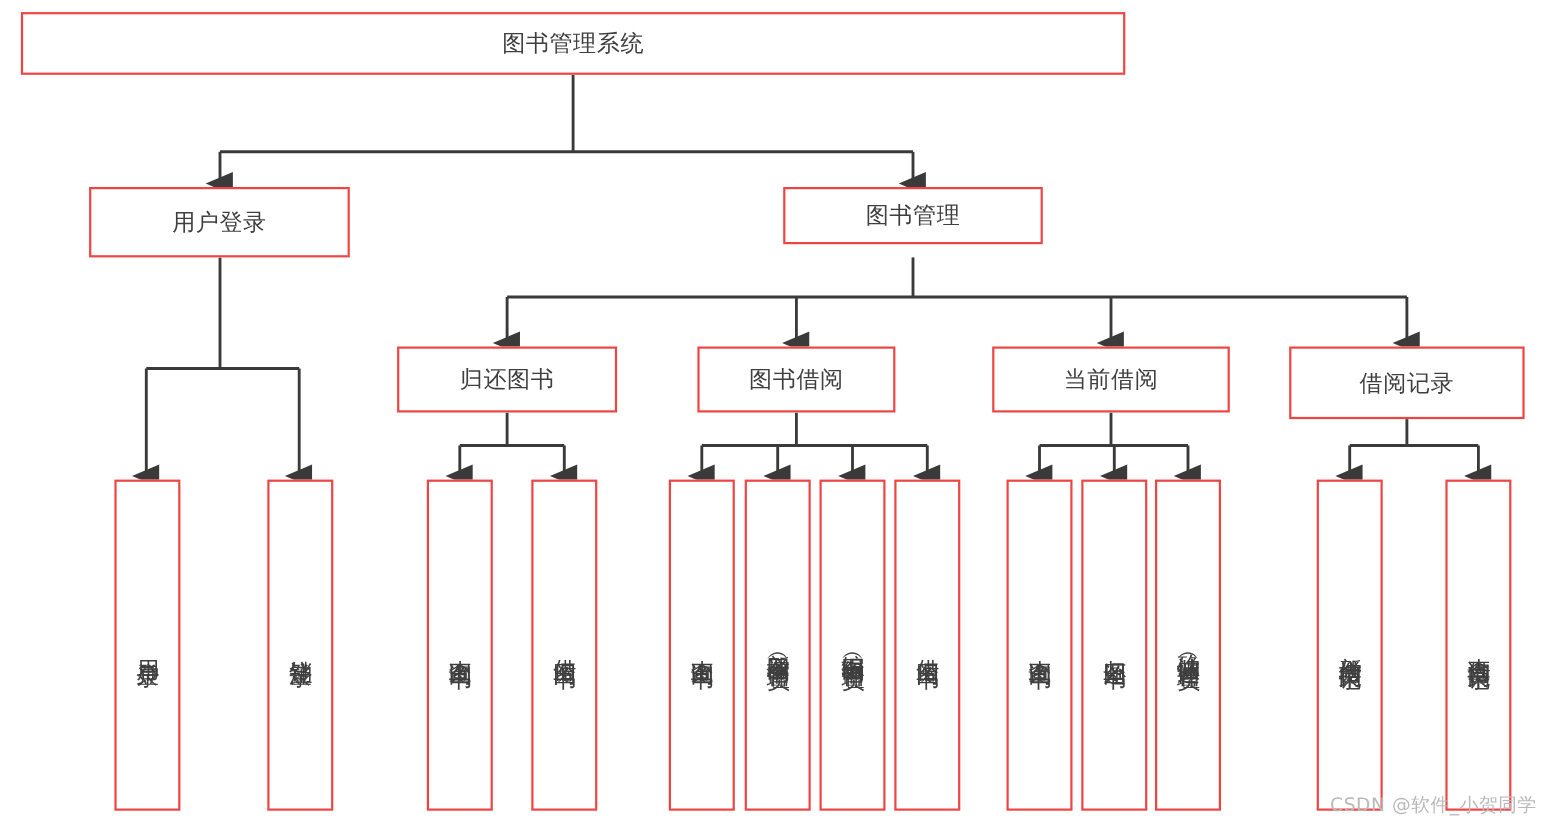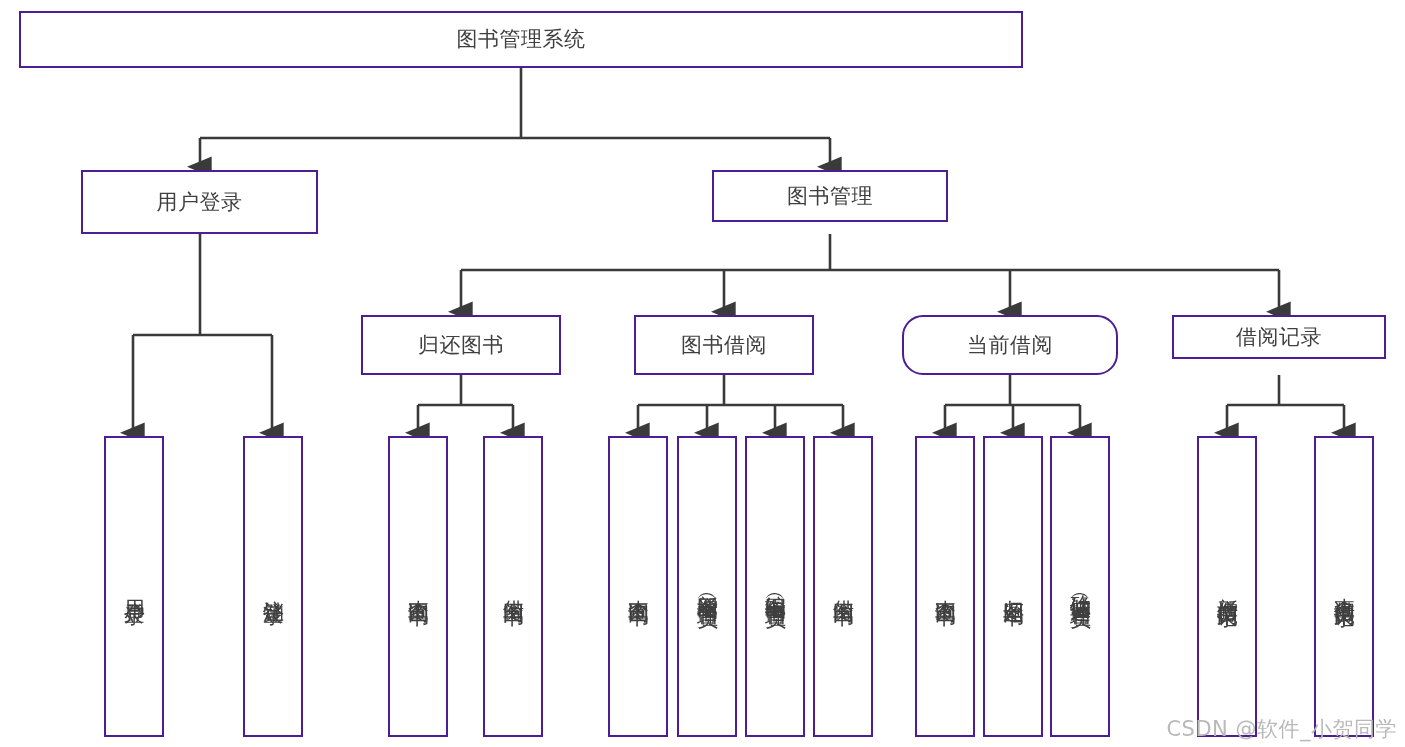--- a/index.html
+++ b/index.html
@@ -21,21 +21,21 @@
     position: absolute;
     left: 0;
     top: 0;
     width: 1405px;
     height: 747px;
     pointer-events: none;
   }
   .node {
     position: absolute;
     box-sizing: border-box;
-    border: 2px solid #4c1d95;
+    border: 2px solid #ef4444;
     background: #ffffff;
     display: flex;
     align-items: center;
     justify-content: center;
     color: #3f3f3f;
   }
   .node .lbl {
     display: block;
     text-align: center;
     color: #3f3f3f;
@@ -55,21 +55,21 @@
     text-orientation: upright;
     font-size: 21px;
     letter-spacing: 2px;
     line-height: 1;
     white-space: nowrap;
   }
   #watermark {
     position: absolute;
     right: 8px;
     bottom: 4px;
-    font-size: 21px;
+    font-size: 17px;
     color: #b9b9b9;
     letter-spacing: 0.5px;
     white-space: nowrap;
     user-select: none;
   }
 </style>
 </head>
 <body>
 
 <div id="canvas">
@@ -134,24 +134,24 @@
   <div class="node horiz" style="left:712px; top:170px; width:236px; height:52px;">
     <span class="lbl">图书管理</span>
   </div>
 
   <div class="node horiz" style="left:361px; top:315px; width:200px; height:60px;">
     <span class="lbl">归还图书</span>
   </div>
   <div class="node horiz" style="left:634px; top:315px; width:180px; height:60px;">
     <span class="lbl">图书借阅</span>
   </div>
-  <div class="node horiz" style="left:902px; top:315px; width:216px; height:60px;border-radius:21px;">
+  <div class="node horiz" style="left:902px; top:315px; width:216px; height:60px;">
     <span class="lbl">当前借阅</span>
   </div>
-  <div class="node horiz" style="left:1172px; top:315px; width:214px; height:44px;">
+  <div class="node horiz" style="left:1172px; top:315px; width:214px; height:66px;">
     <span class="lbl">借阅记录</span>
   </div>
 
   <div class="node vert" style="left:104px; top:436px; width:60px; height:301px;">
     <span class="lbl">用户登录</span>
   </div>
   <div class="node vert" style="left:243px; top:436px; width:60px; height:301px;">
     <span class="lbl">注销登录</span>
   </div>
 

